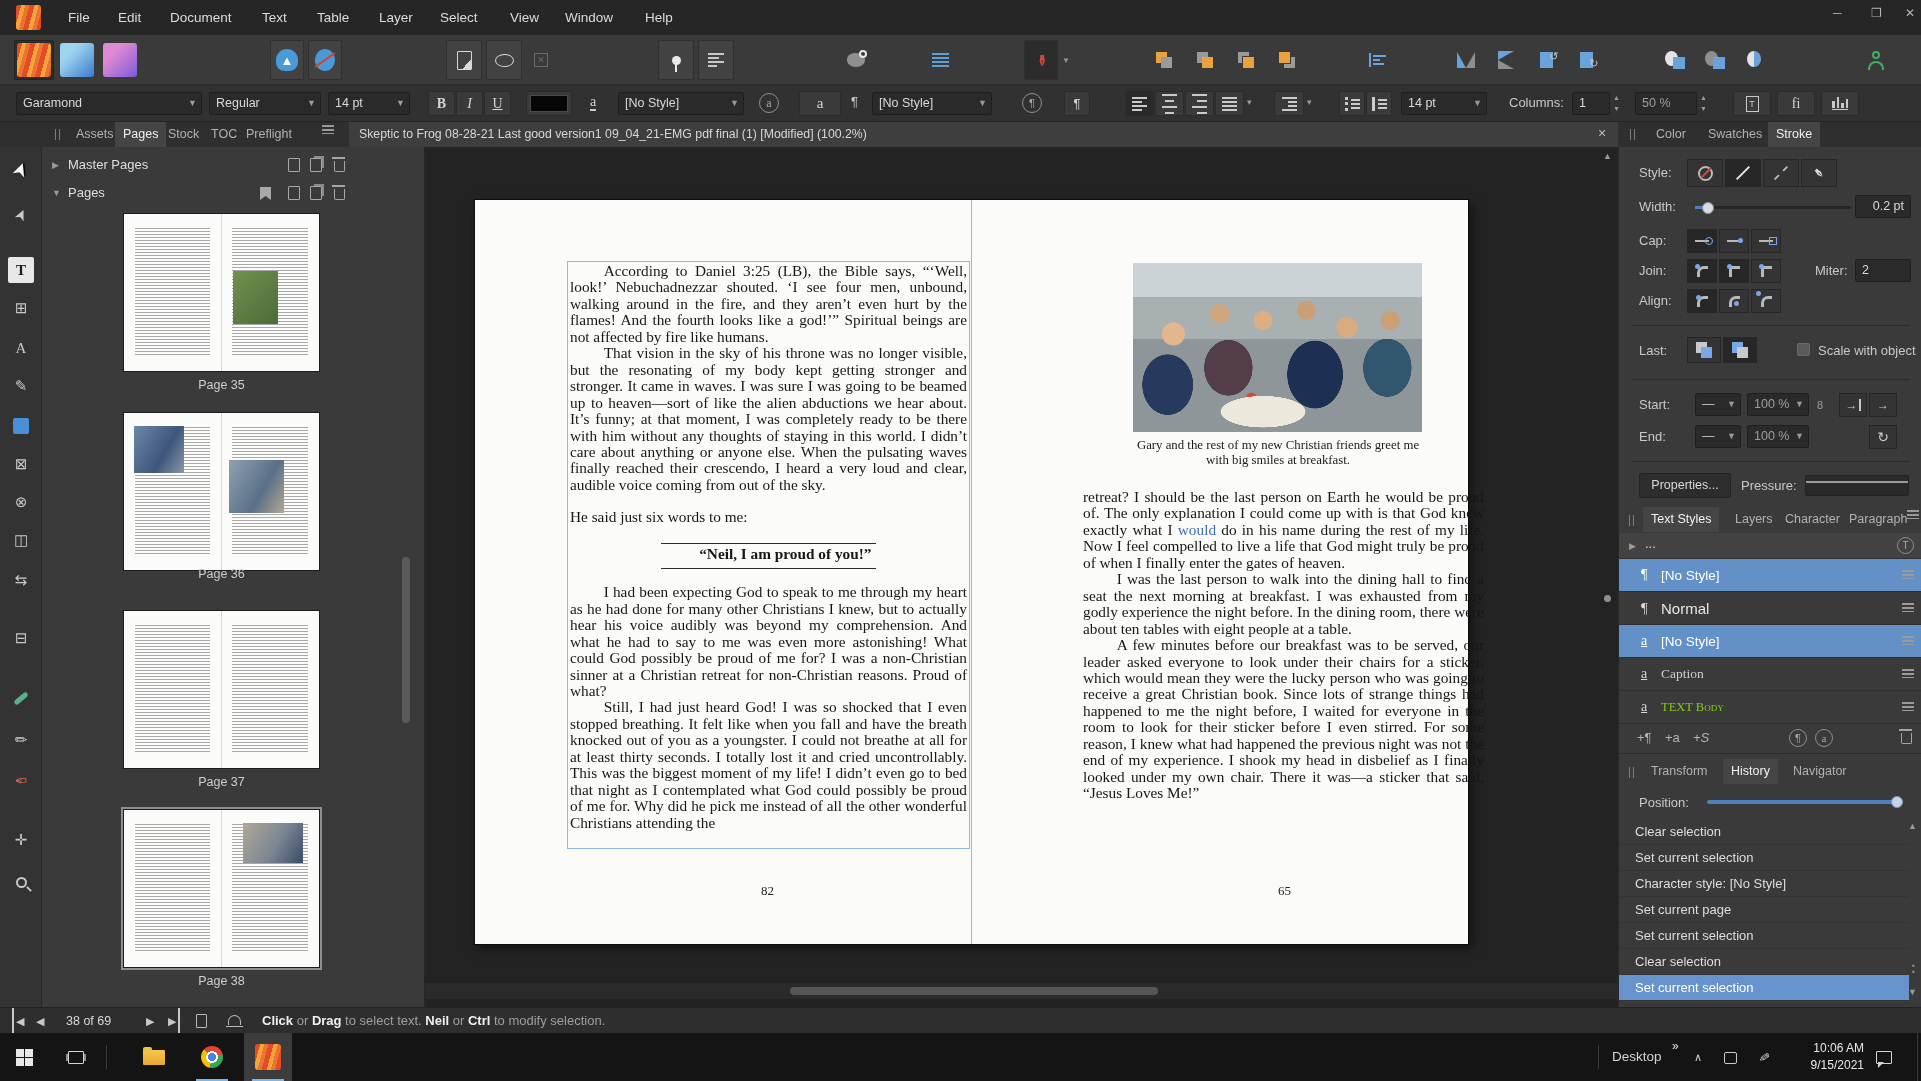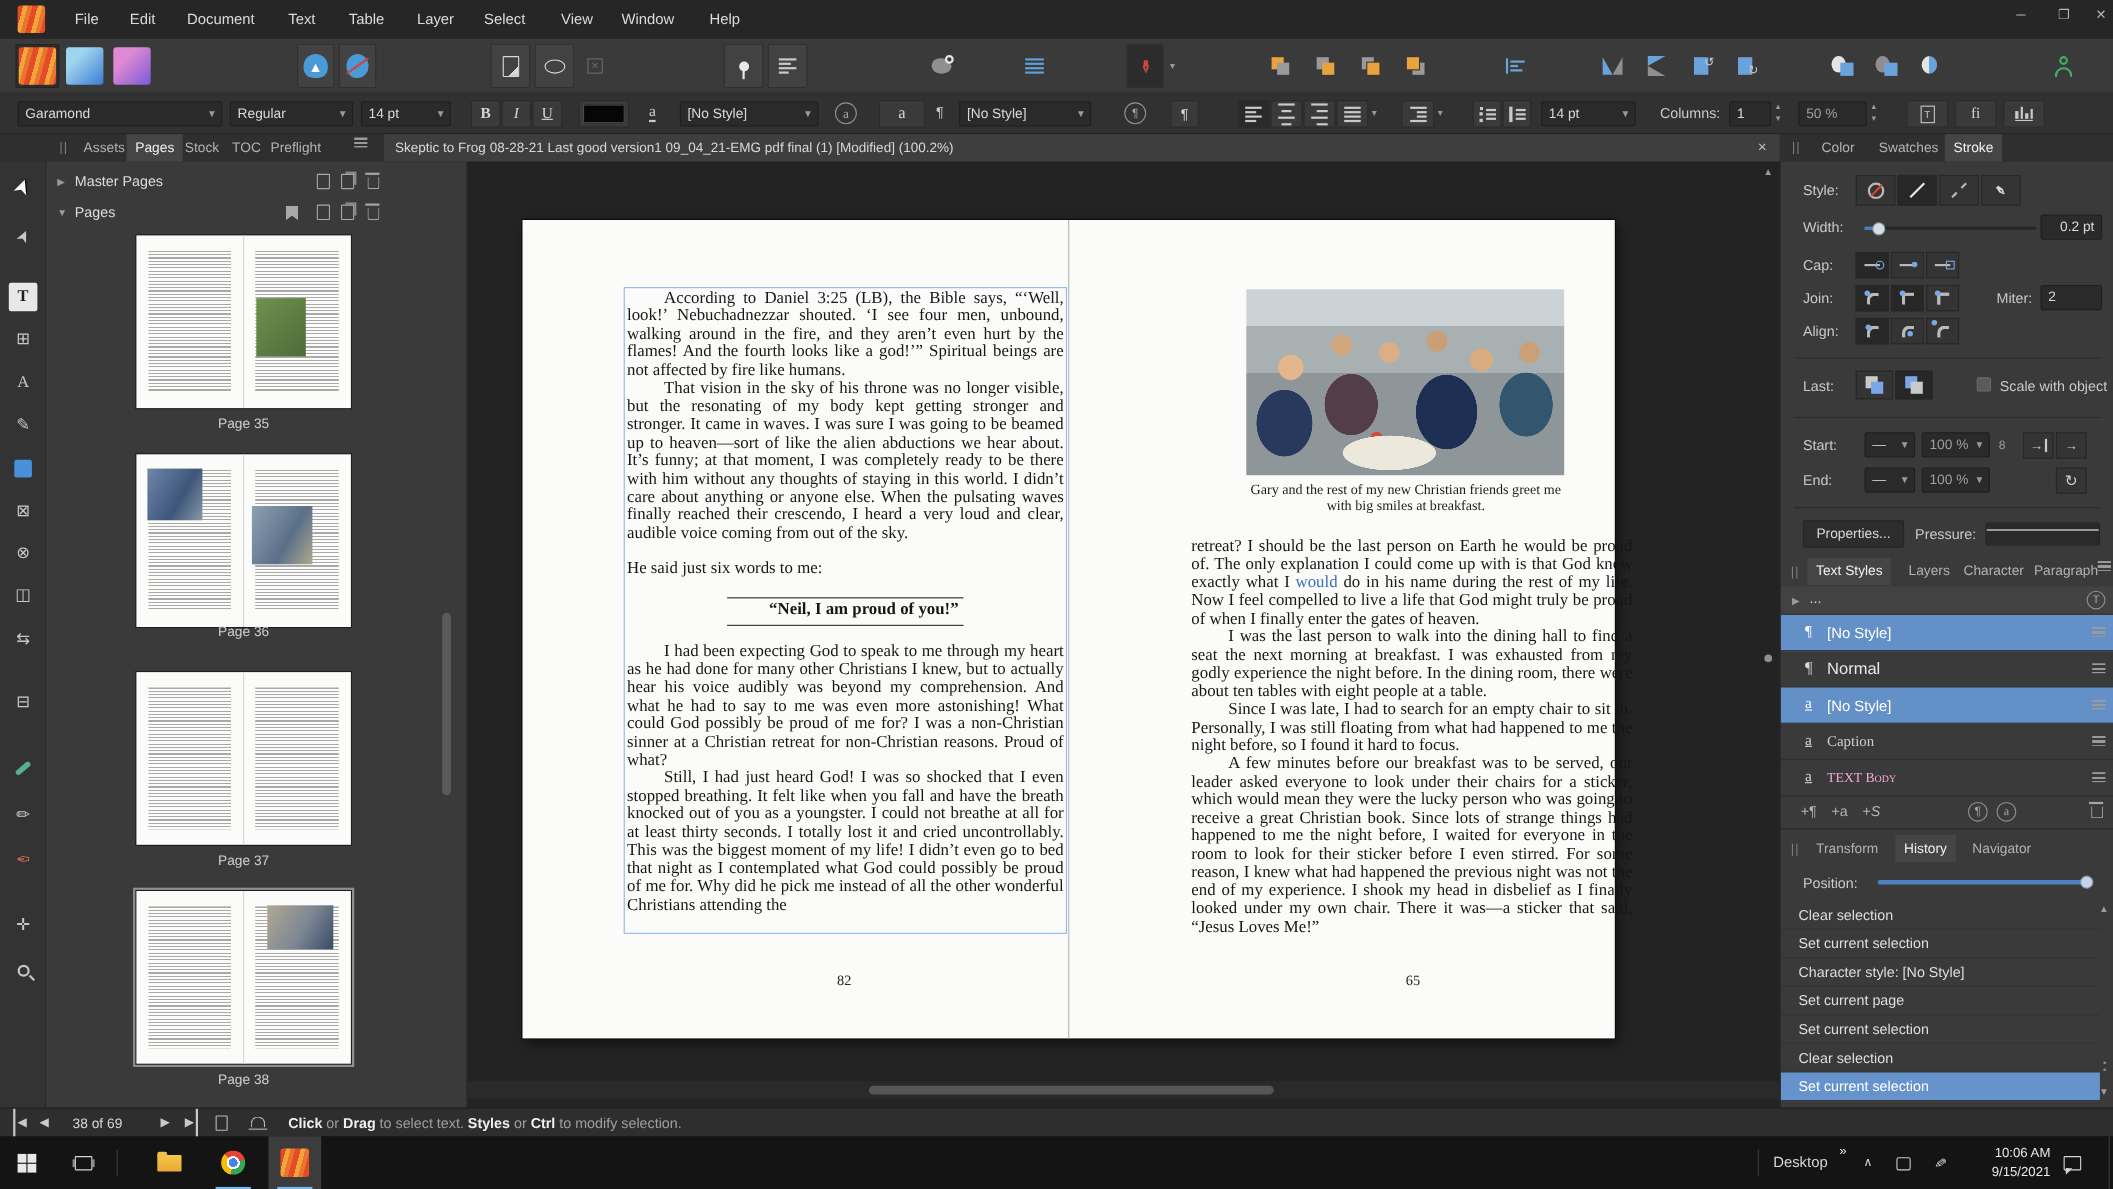--- a/index.html
+++ b/index.html
@@ -520,21 +520,20 @@
 
     <div id="photo"></div>
     <div class="caption" style="left:608px;top:238px;width:390px">
       <span>Gary and the rest of my new Christian friends greet me</span><br>
       <span>with big smiles at breakfast.</span>
     </div>
 
     <div id="rtext" class="booktext">
       <p class="ni"><span>retreat? I should be the last person on Earth he would be proud of. The only explanation I could come up  with is that God knew exactly what I </span><span class="linkword">would</span><span> do in his name during the rest of my life. Now I feel compelled to live a life that God might truly be proud of when I finally enter the gates of  heaven.</span></p>
       <p>I was the last person to walk into the dining hall to find a seat the next morning at breakfast. I was exhausted from my godly experience the night before. In the dining room, there were about ten tables with eight people at a table.</p>
-      <p>Since I was late, I had to search for an empty chair to sit in. Personally, I was still floating from what had happened to me the night before, so I found it hard to focus.</p>
       <p>A few minutes before our breakfast was to be served, our leader asked everyone to look under their chairs for a sticker, which would mean they were the lucky person who was going to receive a great Christian book. Since lots of strange things had happened to me the night before, I waited for everyone in the room to look for their sticker before I even stirred. For some reason, I knew what had happened the previous night was not the end of my experience. I shook my head in disbelief as I finally looked under my own chair. There it was—a sticker that said, “Jesus Loves Me!”</p>
     </div>
 
     <span class="pagenum" style="left:286px;top:683px">82</span>
     <span class="pagenum" style="left:803px;top:683px">65</span>
   </div>
 
   <div class="hscroll">
       <div class="hthumb"></div>
     </div>
@@ -688,21 +687,21 @@
     <span style="font-size:13.5px">[No Style]</span>
     <span class="hamb"></span>
   </div>
   <div class="rowlist" style="top:511px">
     <span class="sticon" style="text-decoration:underline">a</span>
     <span style="font-family:'Liberation Serif',serif;font-size:13.5px;color:#cfcfcf">Caption</span>
     <span class="hamb"></span>
   </div>
   <div class="rowlist" style="top:544px">
     <span class="sticon" style="text-decoration:underline">a</span>
-    <span style="font-family:'Liberation Serif',serif;font-size:12.5px;color:#f9a8d4;font-variant:small-caps">TEXT Body</span>
+    <span style="font-family:'Liberation Serif',serif;font-size:12.5px;color:#84cc16;font-variant:small-caps">TEXT Body</span>
     <span class="hamb"></span>
   </div>
 
   <div style="position:absolute;left:0;top:577px;width:303px;height:30px;border-bottom:1px solid #2c2c2c">
     <span style="position:absolute;left:18px;top:6px;color:#b5b5b5;font-size:13px">+¶</span>
     <span style="position:absolute;left:46px;top:6px;color:#b5b5b5;font-size:13px">+a</span>
     <span style="position:absolute;left:74px;top:6px;color:#b5b5b5;font-size:13px;font-style:italic">+S</span>
     <span class="circ" style="position:absolute;left:170px;top:5px;width:18px;height:18px;font-size:11px">
         <span>¶</span>
       </span>
@@ -736,21 +735,21 @@
 
 <div id="statusbar">
   <span class="sbicon" style="left:12px;border-left:2px solid #c9c9c9;padding-left:2px">◀</span>
   <span class="sbicon" style="left:36px">◀</span>
   <span class="sbicon" style="left:66px;font-size:12.5px;color:#d8d8d8">38 of 69</span>
   <span class="sbicon" style="left:146px">▶</span>
   <span class="sbicon" style="left:168px;border-right:2px solid #c9c9c9;padding-right:2px">▶</span>
   <span style="position:absolute;left:196px;top:6px;width:11px;height:14px;border:1.5px solid #b9b9b9;border-radius:1px"></span>
   <span class="bell" style="position:absolute;left:228px;top:7px"></span>
   <div class="hint">
-    <b>Click</b><span> or </span><b>Drag</b><span> to select text. </span><b>Styles</b><span> or </span><b>Ctrl</b><span> to modify selection.</span>
+    <b>Click</b><span> or </span><b>Drag</b><span> to select text. </span><b>Neil</b><span> or </span><b>Ctrl</b><span> to modify selection.</span>
   </div>
 </div>
 
 <div id="taskbar">
   <div class="tslot" style="left:0">
       <span class="winlogo">
         <i></i>
         <i></i>
         <i></i>
         <i></i>

